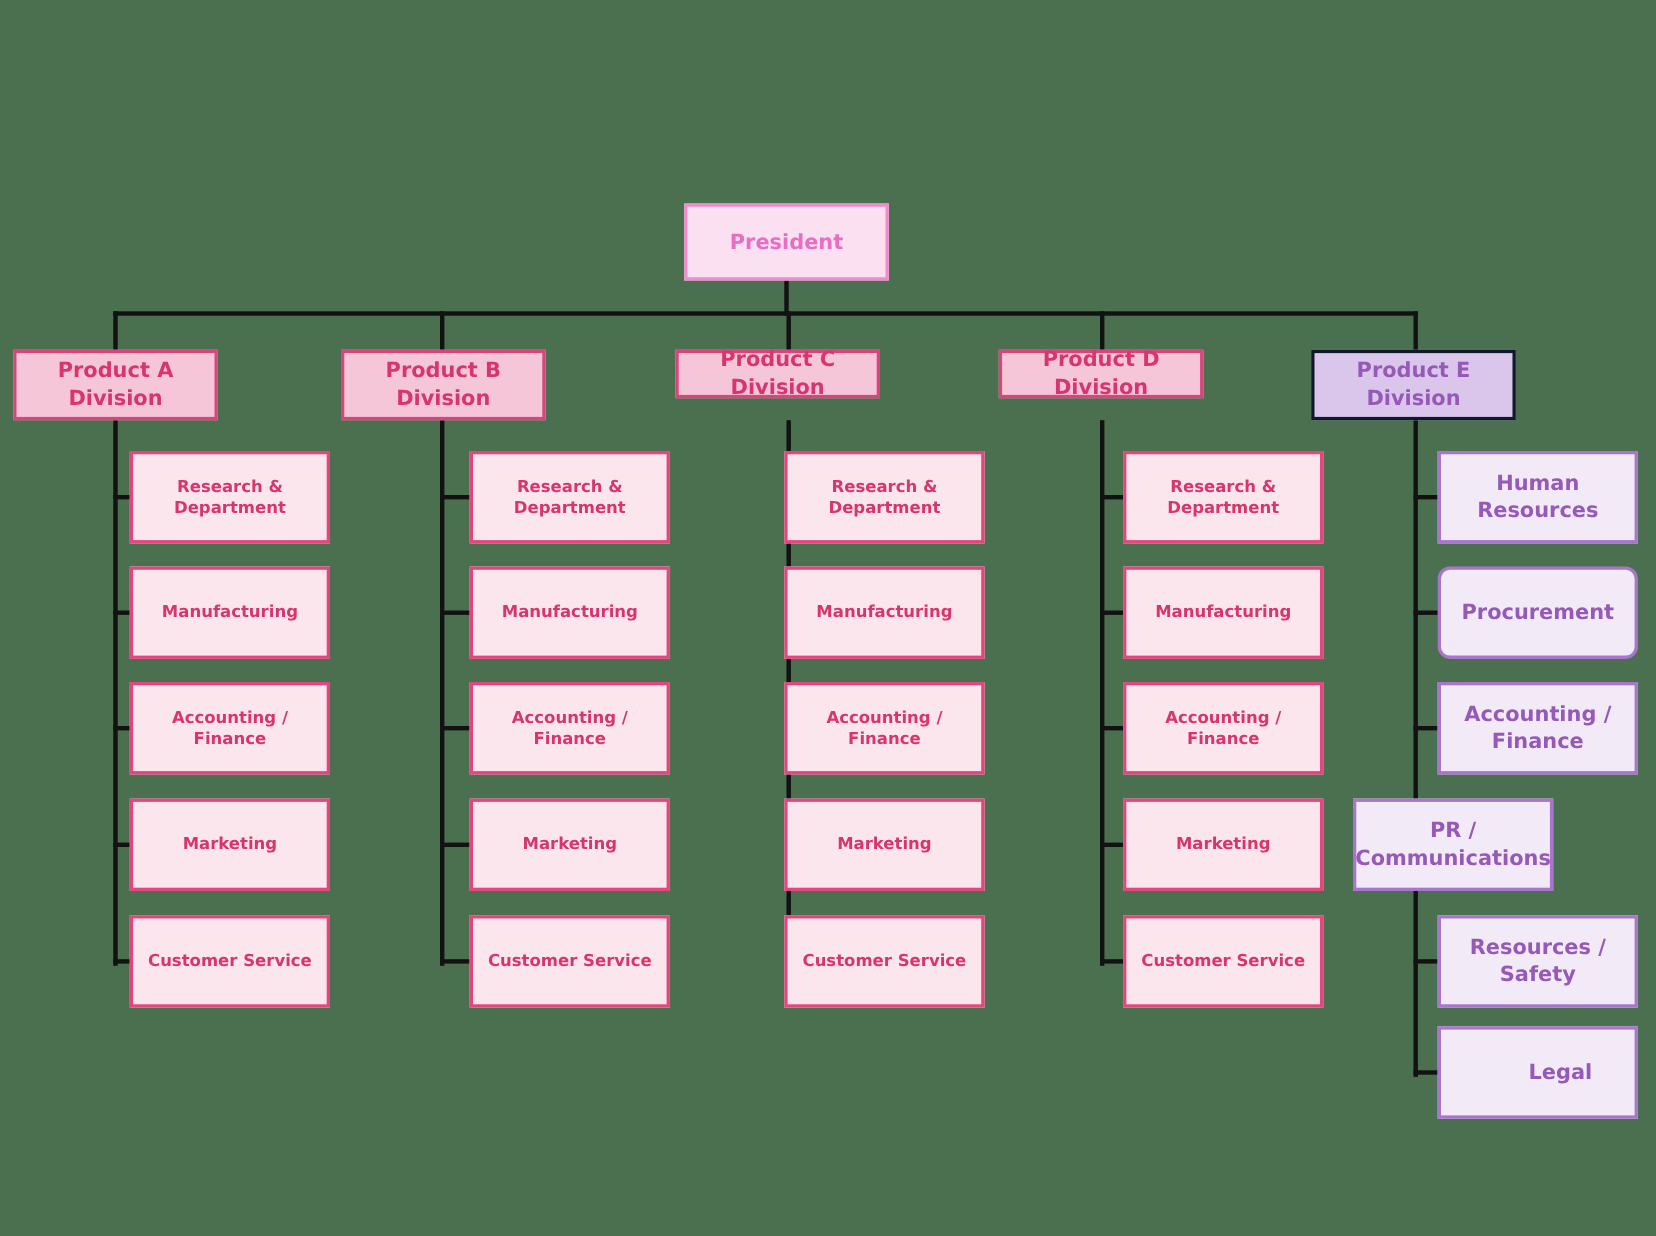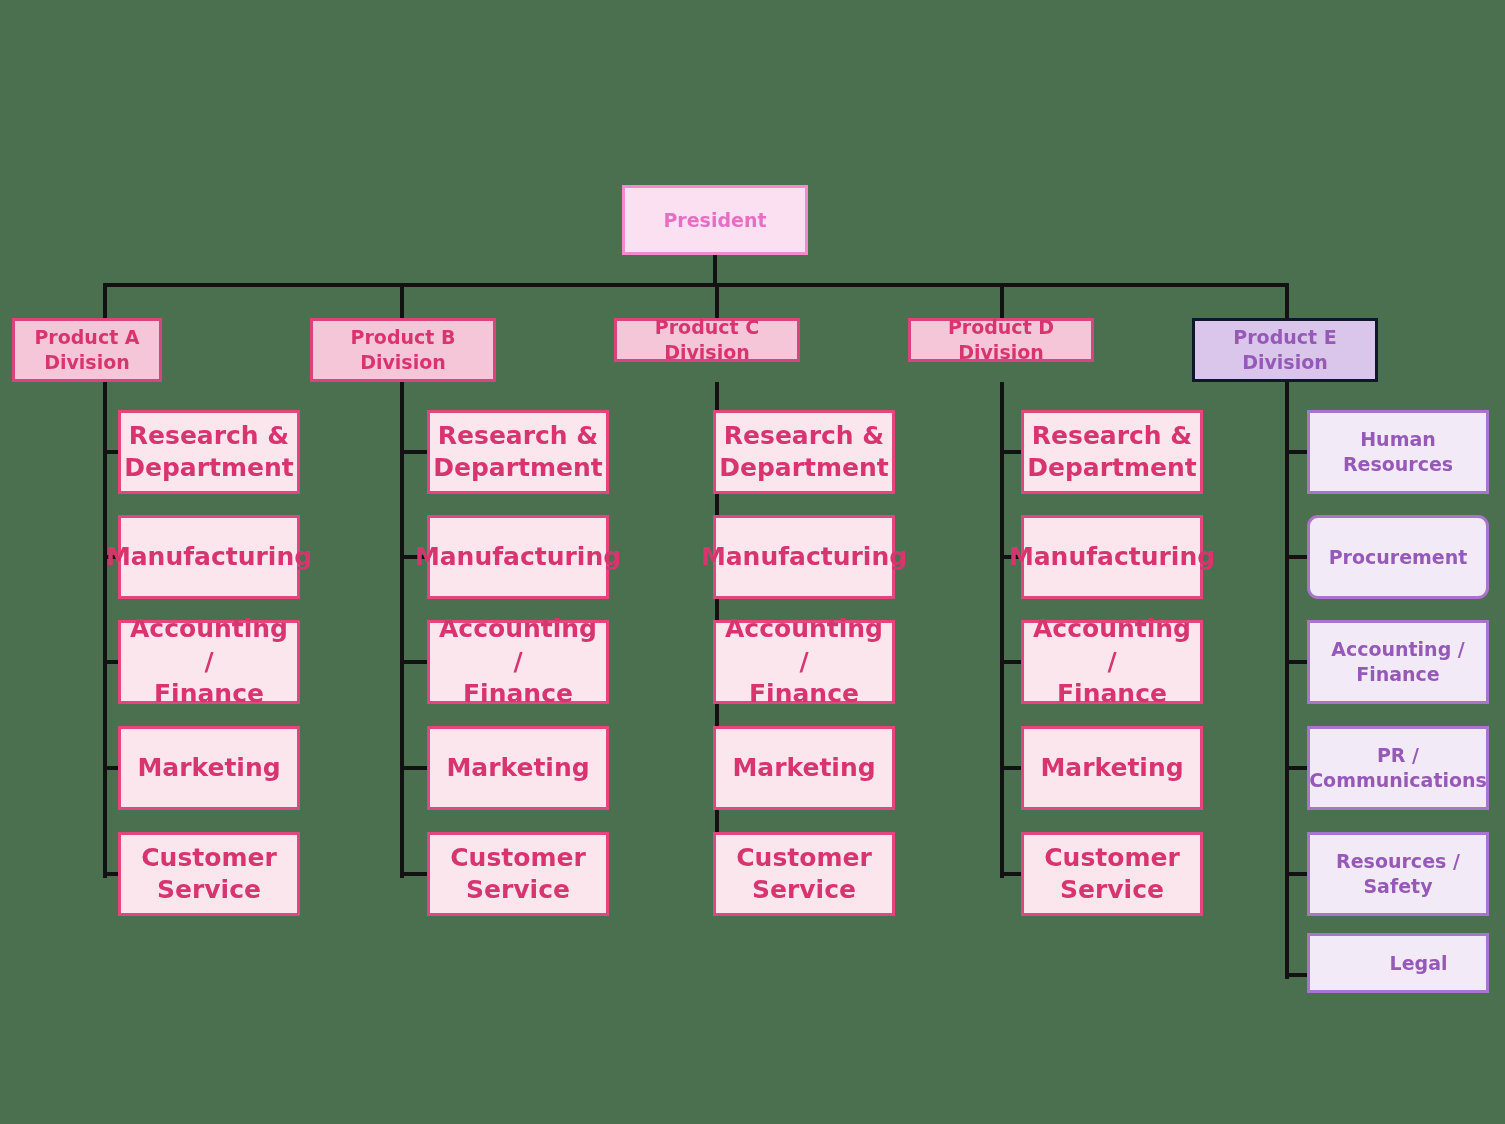--- a/index.html
+++ b/index.html
@@ -46,21 +46,21 @@
   .box-division-alt {
     border: 3px solid #0f172a;
     background: #d9c6ea;
     color: #9659b8;
     font-size: 19px;
   }
   .box-dept {
     border: 3px solid #e3467f;
     background: #fbe6ee;
     color: #d8356f;
-    font-size: 25px;
+    font-size: 15px;
   }
   .box-dept-alt {
     border: 3px solid #a974cc;
     background: #f2ebf7;
     color: #9659b8;
     font-size: 19px;
   }
   .line {
     position: absolute;
     background: #121212;
@@ -70,21 +70,21 @@
 </head>
 <body>
 
 <div id="chart">
     <div class="box box-president" style="left: 622px; top: 146px; width: 186px; height: 70px;">
       <span>President</span>
     </div>
     <div class="line" style="left: 713px; top: 216px; width: 4px; height: 32px;"></div>
     <div class="line" style="left: 103px; top: 244px; width: 1186px; height: 4px;"></div>
     <div class="line" style="left: 103px; top: 244px; width: 4px; height: 35px;"></div>
-    <div class="box box-division" style="left: 12px; top: 279px; width: 150px; height: 64px;">
+    <div class="box box-division" style="left: 12px; top: 279px; width: 186px; height: 64px;">
       <span>Product A<br>Division</span>
     </div>
     <div class="line" style="left: 103px; top: 343px; width: 4px; height: 496px;"></div>
     <div class="line" style="left: 103px; top: 411px; width: 15px; height: 4px;"></div>
     <div class="box box-dept" style="left: 118px; top: 371px; width: 182px; height: 84px;">
       <span>Research &amp;<br>Department</span>
     </div>
     <div class="line" style="left: 103px; top: 516px; width: 15px; height: 4px;"></div>
     <div class="box box-dept" style="left: 118px; top: 476px; width: 182px; height: 84px;">
       <span>Manufacturing</span>
@@ -187,24 +187,24 @@
     </div>
     <div class="line" style="left: 1285px; top: 516px; width: 22px; height: 4px;"></div>
     <div class="box box-dept-alt" style="left: 1307px; top: 476px; width: 182px; height: 84px; border-radius: 11px;">
       <span>Procurement</span>
     </div>
     <div class="line" style="left: 1285px; top: 621px; width: 22px; height: 4px;"></div>
     <div class="box box-dept-alt" style="left: 1307px; top: 581px; width: 182px; height: 84px;">
       <span>Accounting /<br>Finance</span>
     </div>
     <div class="line" style="left: 1285px; top: 727px; width: 22px; height: 4px;"></div>
-    <div class="box box-dept-alt" style="left: 1307px; top: 687px; width: 182px; height: 84px;">
+    <div class="box box-dept-alt" style="left: 1230px; top: 687px; width: 182px; height: 84px;">
       <span>PR /<br>Communications</span>
     </div>
     <div class="line" style="left: 1285px; top: 833px; width: 22px; height: 4px;"></div>
     <div class="box box-dept-alt" style="left: 1307px; top: 793px; width: 182px; height: 84px;">
       <span>Resources / Safety</span>
     </div>
     <div class="line" style="left: 1285px; top: 934px; width: 22px; height: 4px;"></div>
-    <div class="box box-dept-alt" style="left: 1307px; top: 894px; width: 182px; height: 60px; padding-left: 47px;">
+    <div class="box box-dept-alt" style="left: 1307px; top: 894px; width: 182px; height: 84px; padding-left: 47px;">
       <span>Legal</span>
     </div>
   </div>
 
 </body></html>

